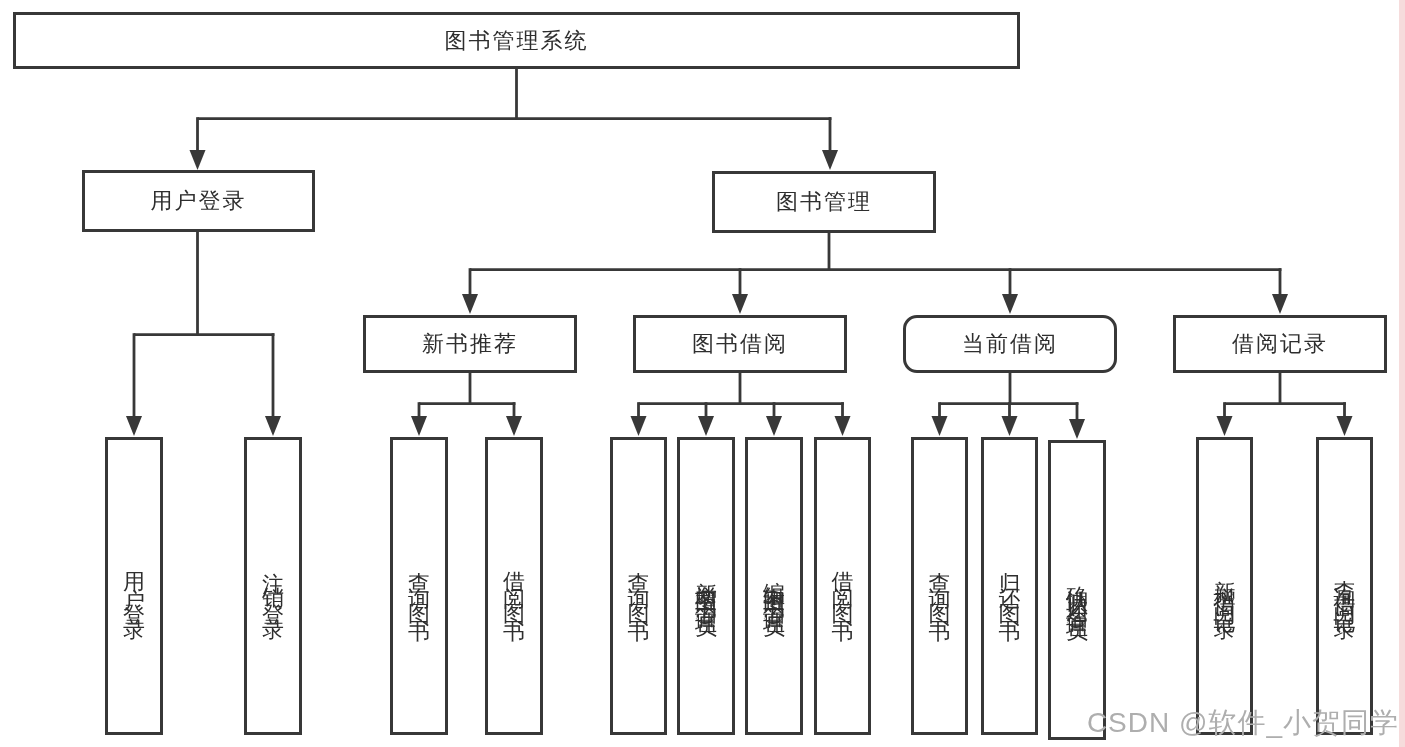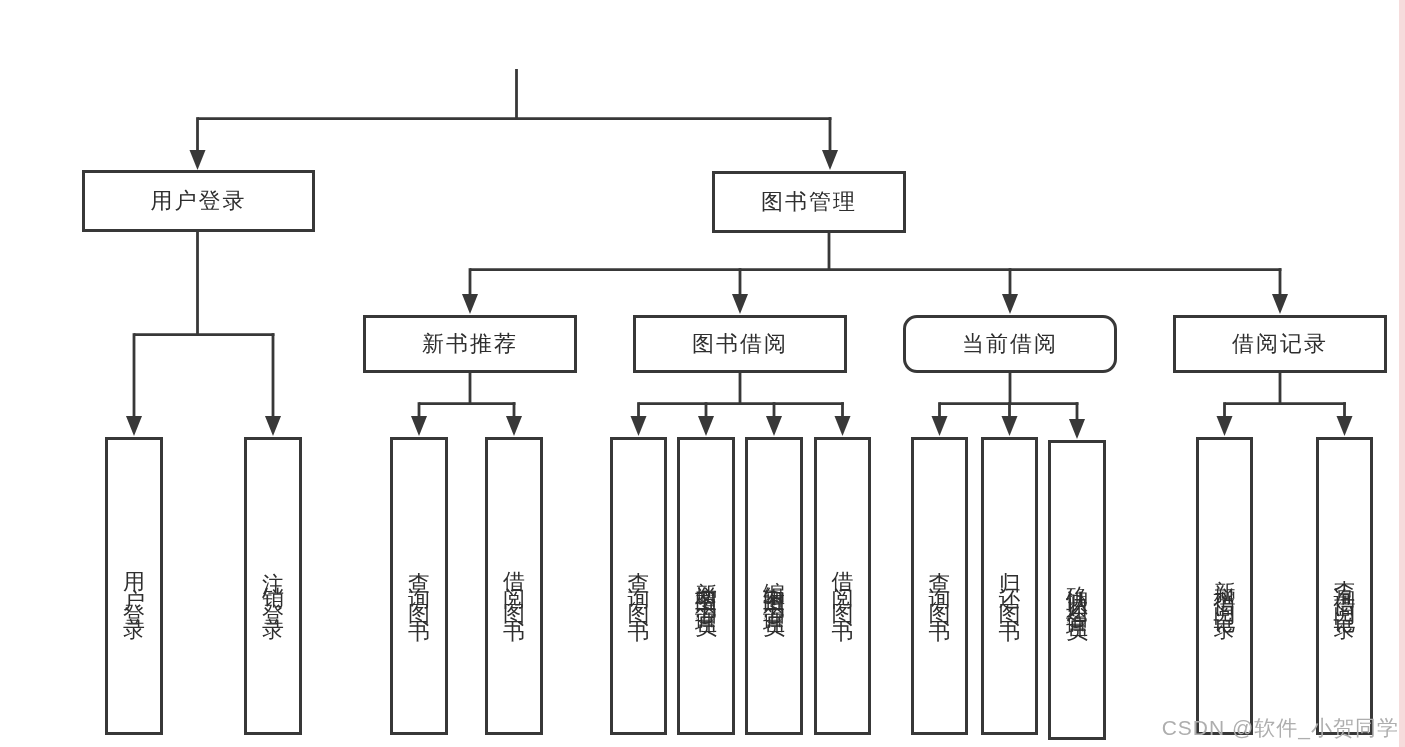--- a/index.html
+++ b/index.html
@@ -33,21 +33,21 @@
     text-orientation:mixed;
     white-space:nowrap;
     font-size:22px;
   }
   .leaf .len4{letter-spacing:16px;}
   .leaf .len6{letter-spacing:8px;}
   .leaf .len9{letter-spacing:5px;}
   .watermark{
     position:absolute;
     right:6px;bottom:5px;
-    font-size:21px;
+    font-size:28px;
     color:var(--watermark,#aeaeae);
     letter-spacing:1px;
     z-index:10;
     white-space:nowrap;
   }
   .edge-strip{
     position:absolute;
     right:0;top:0;
     width:6px;height:100%;
     background:var(--strip,#f6dcdc);
@@ -114,25 +114,28 @@
     <polygon class="ah" points="1069,419 1085,419 1077,439"></polygon>
 
     <line class="ln" x1="1280" y1="373" x2="1280" y2="405"></line>
     <line class="ln" x1="1224.5" y1="403.6" x2="1345.9" y2="403.6"></line>
     <line class="ln" x1="1224.5" y1="402.2" x2="1224.5" y2="418"></line>
     <polygon class="ah" points="1216.5,416 1232.5,416 1224.5,436"></polygon>
     <line class="ln" x1="1344.5" y1="402.2" x2="1344.5" y2="418"></line>
     <polygon class="ah" points="1336.5,416 1352.5,416 1344.5,436"></polygon>
   </svg>
 
+  <div class="node root" style="left:13px;top:12px;width:1007px;height:57px;">
+    <span class="lbl">图书管理系统</span>
+  </div>
 
   <div class="node" style="left:82px;top:170px;width:233px;height:62px;">
     <span class="lbl">用户登录</span>
   </div>
-  <div class="node" style="left:712px;top:171px;width:194px;height:62px;">
+  <div class="node" style="left:712px;top:171px;width:224px;height:62px;">
     <span class="lbl">图书管理</span>
   </div>
 
   <div class="node" style="left:633px;top:315px;width:214px;height:58px;">
     <span class="lbl">图书借阅</span>
   </div>
   <div class="node" style="left:363px;top:315px;width:214px;height:58px;">
     <span class="lbl">新书推荐</span>
   </div>
   <div class="node" style="left:903px;top:315px;width:214px;height:58px;border-radius:14px;">

